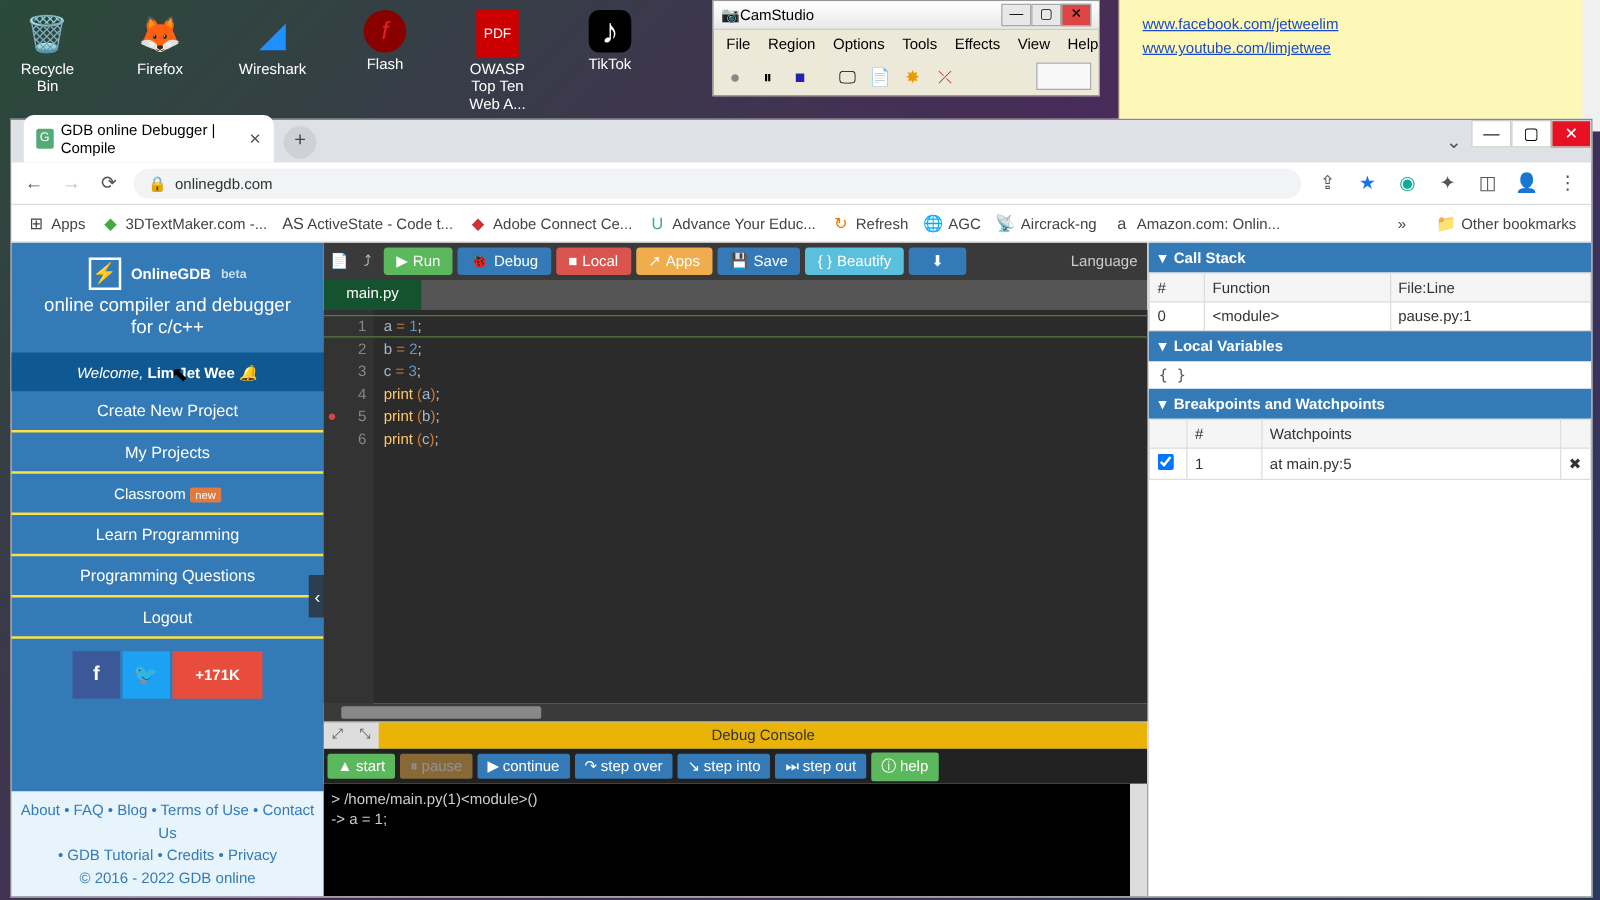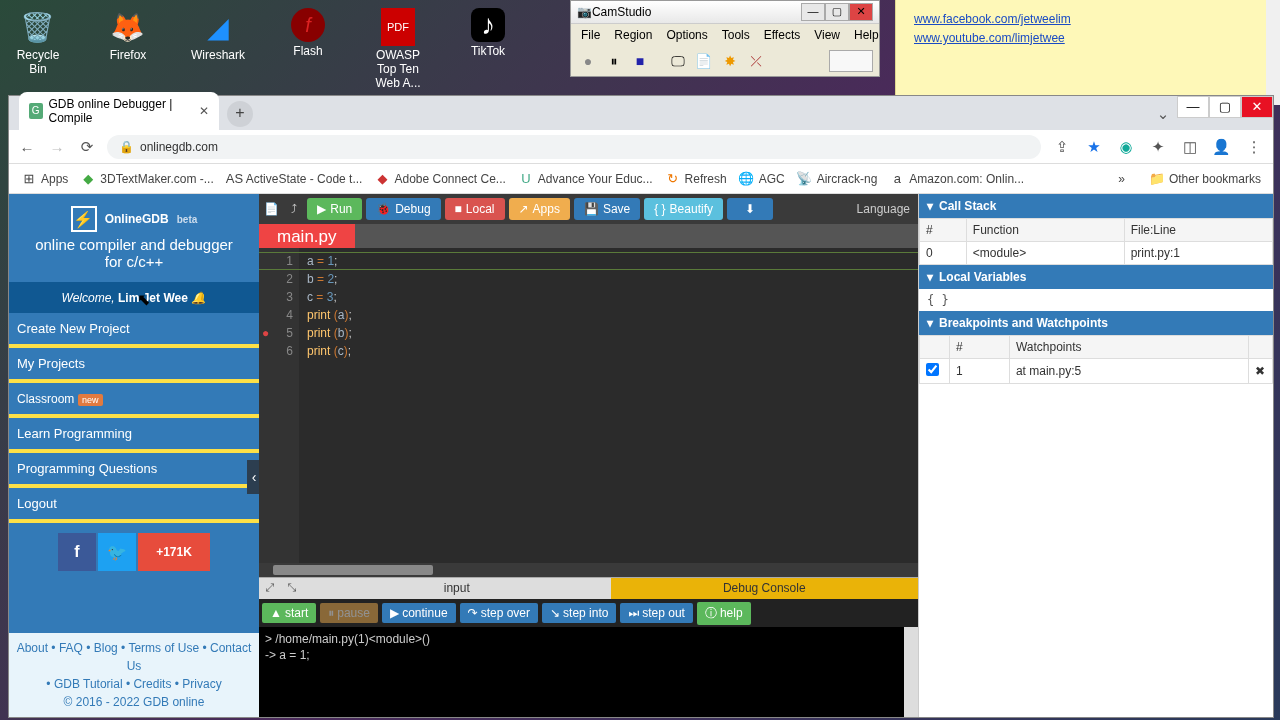--- a/index.html
+++ b/index.html
@@ -45,38 +45,38 @@
 
 .page{flex:1;display:flex;overflow:hidden}
 
 .sidebar{width:250px;background:#337ab7;color:#fff;display:flex;flex-direction:column;position:relative}
 .logo{padding:12px 16px;text-align:center}
 .logo-row{display:flex;align-items:center;justify-content:center;gap:8px;font-size:16px;font-weight:bold}
 .logo-box{width:26px;height:26px;border:2px solid #fff;display:flex;align-items:center;justify-content:center;font-size:16px}
 .tagline{font-size:15px;margin-top:4px}
 .welcome{background:#105892;padding:8px;text-align:center;font-style:italic;font-size:13px}
 .welcome b{font-style:normal}
-.menu-item{padding:8px;text-align:left;border-bottom:4px solid #fde047;font-size:13px;cursor:pointer}
+.menu-item{padding:8px;text-align:center;border-bottom:2px solid #fde047;font-size:13px;cursor:pointer}
 .badge-new{background:#E27A3F;color:#fff;font-size:9px;padding:1px 4px;border-radius:2px}
 .social{display:flex;gap:2px;justify-content:center;padding:10px}
 .soc{width:38px;height:38px;display:flex;align-items:center;justify-content:center;color:#fff;font-weight:bold;font-size:16px}
 .soc.fb{background:#3b5998}.soc.tw{background:#1da1f2}.soc.plus{background:#e74c3c;font-size:12px;width:72px}
 .collapse{position:absolute;right:-2px;top:266px;background:#2c3e50;color:#fff;width:14px;height:34px;line-height:34px;text-align:center;font-size:14px}
 .footer{margin-top:auto;background:#e8f4fb;color:#337ab7;font-size:11px;padding:6px;text-align:center;line-height:1.5}
 
 .main{flex:1;display:flex;flex-direction:column;background:#fff}
 
 .toolbar{height:30px;background:#3a3a3a;display:flex;align-items:center;gap:4px;padding:0 4px}
 .tbtn{padding:4px 10px;border-radius:3px;color:#fff;font-size:12px;display:flex;align-items:center;gap:4px;cursor:pointer}
 .tb-ico{color:#ccc;width:18px;text-align:center}
 .run{background:#5cb85c}.debug{background:#337ab7}.stop{background:#d9534f}.share{background:#f0ad4e}.save{background:#337ab7}.beautify{background:#5bc0de}.dl{background:#337ab7;padding:4px 18px}
 .lang-lbl{color:#ccc;margin-left:auto;margin-right:4px}
 
 .edtabs{height:24px;background:#555;display:flex}
-.edtab{background:#ef4444;color:#fff;padding:3px 18px;font-size:17px}
+.edtab{background:#14532d;color:#fff;padding:3px 18px;font-size:12px}
 
 .editor{flex:1;background:#2b2b2b;display:flex;font-family:Consolas,monospace;font-size:14px;position:relative;min-height:180px}
 .gutter{width:40px;background:#333;color:#888;text-align:right;padding:4px 6px;line-height:18px}
 .gutter .bp::before{content:"●";color:#d44;position:absolute;left:3px}
 .code{padding:4px 8px;color:#ccc;line-height:18px;white-space:pre}.op{color:#cc7832}.num{color:#6897bb}.fn{color:#ffc66d}.var{color:#a9b7c6}
 .code-hl{position:absolute;left:0;right:0;top:4px;height:18px;border-top:1px solid #5a7a3a;border-bottom:1px solid #5a7a3a}
 .hscroll{height:14px;background:#3a3a3a;position:relative}
 .hscroll::before{content:"";position:absolute;left:14px;width:160px;height:10px;top:2px;background:#888;border-radius:2px}
 
 .cons-hdr{height:22px;background:#ddd;display:flex;border-top:1px solid #aaa}
@@ -307,21 +307,20 @@
 <span class="var">b</span> <span class="op">=</span> <span class="num">2</span>;
 <span class="var">c</span> <span class="op">=</span> <span class="num">3</span>;
 <span class="fn">print</span> <span class="op">(</span><span class="var">a</span><span class="op">)</span>;
 <span class="fn">print</span> <span class="op">(</span><span class="var">b</span><span class="op">)</span>;
 <span class="fn">print</span> <span class="op">(</span><span class="var">c</span><span class="op">)</span>;</div>
       </div>
       <div class="hscroll"></div>
       <div class="cons-hdr">
         <span class="ico">⤢</span>
         <span class="ico">⤡</span>
-        <div class="seg">input</div>
         <div class="seg act">Debug Console</div>
       </div>
       <div class="dbgbar">
         <div class="dbtn start">▲ <span>start</span></div>
         <div class="dbtn pause">⏸ <span>pause</span></div>
         <div class="dbtn cont">▶ <span>continue</span></div>
         <div class="dbtn step">↷ <span>step over</span></div>
         <div class="dbtn step">↘ <span>step into</span></div>
         <div class="dbtn step">⏭ <span>step out</span></div>
         <div class="dbtn help">ⓘ <span>help</span></div>
@@ -341,21 +340,21 @@
       <table class="rtable">
         <tbody>
             <tr>
               <th>#</th>
               <th>Function</th>
               <th>File:Line</th>
             </tr>
         <tr>
               <td>0</td>
               <td>&lt;module&gt;</td>
-              <td>print.py:1</td>
+              <td>pause.py:1</td>
             </tr>
       </tbody>
         </table>
       <div class="rhdr">
           <span>▾</span>
           <span>Local Variables</span>
         </div>
       <div class="empty">{ }</div>
       <div class="rhdr">
           <span>▾</span>

